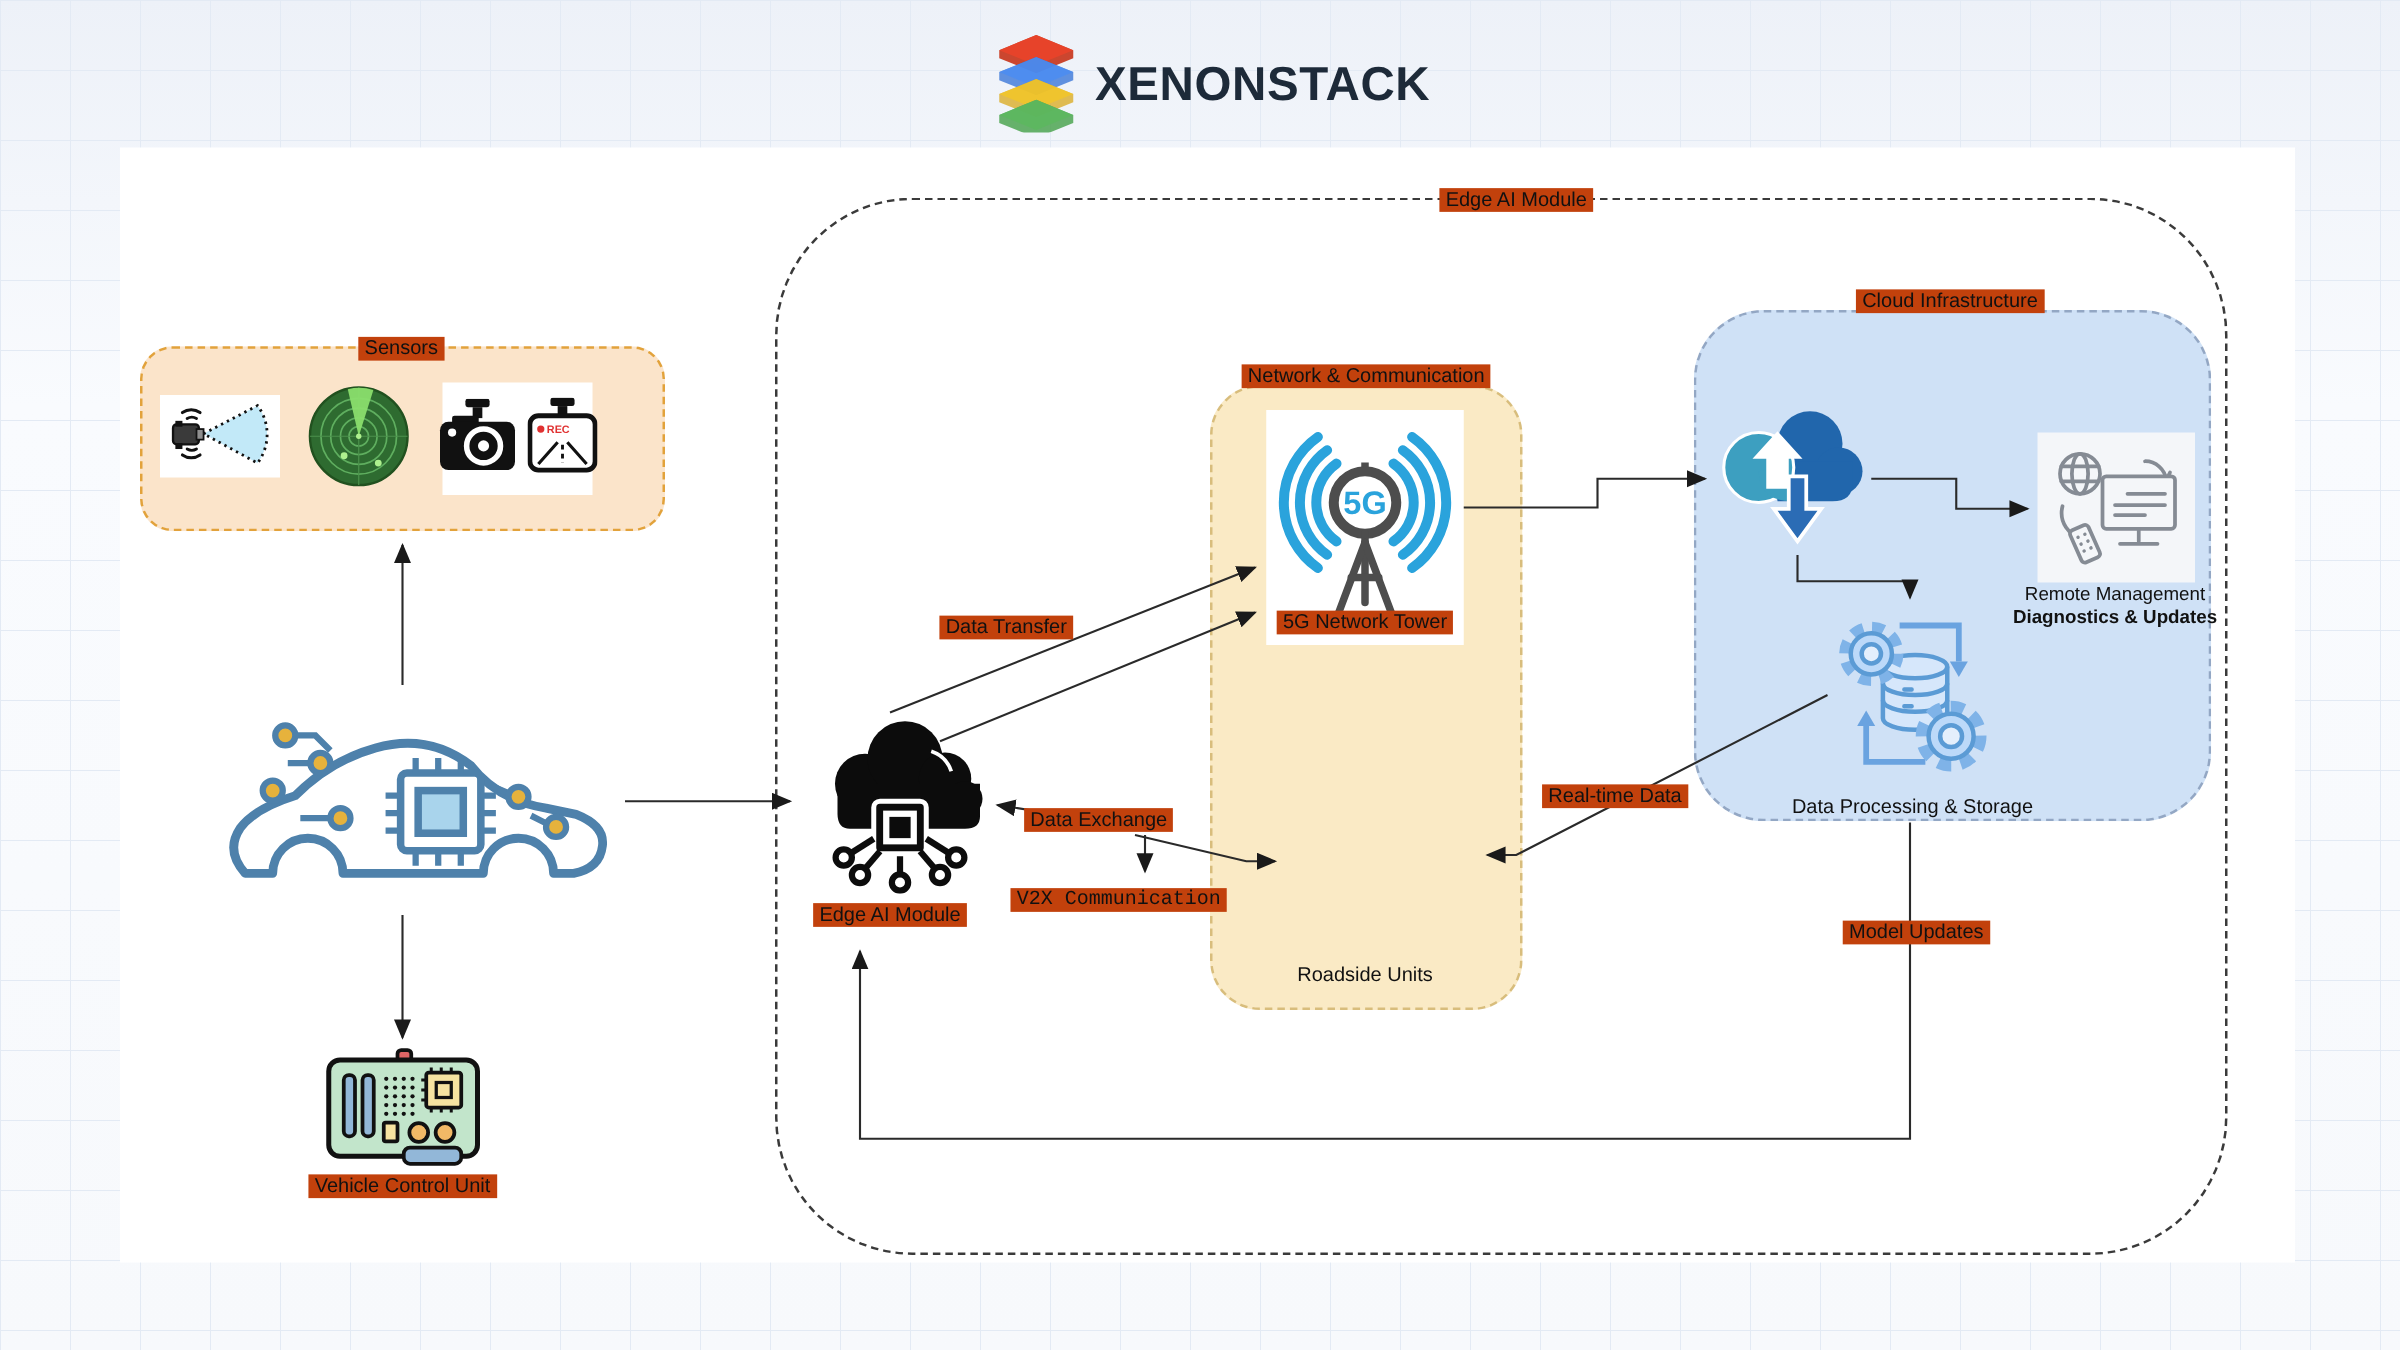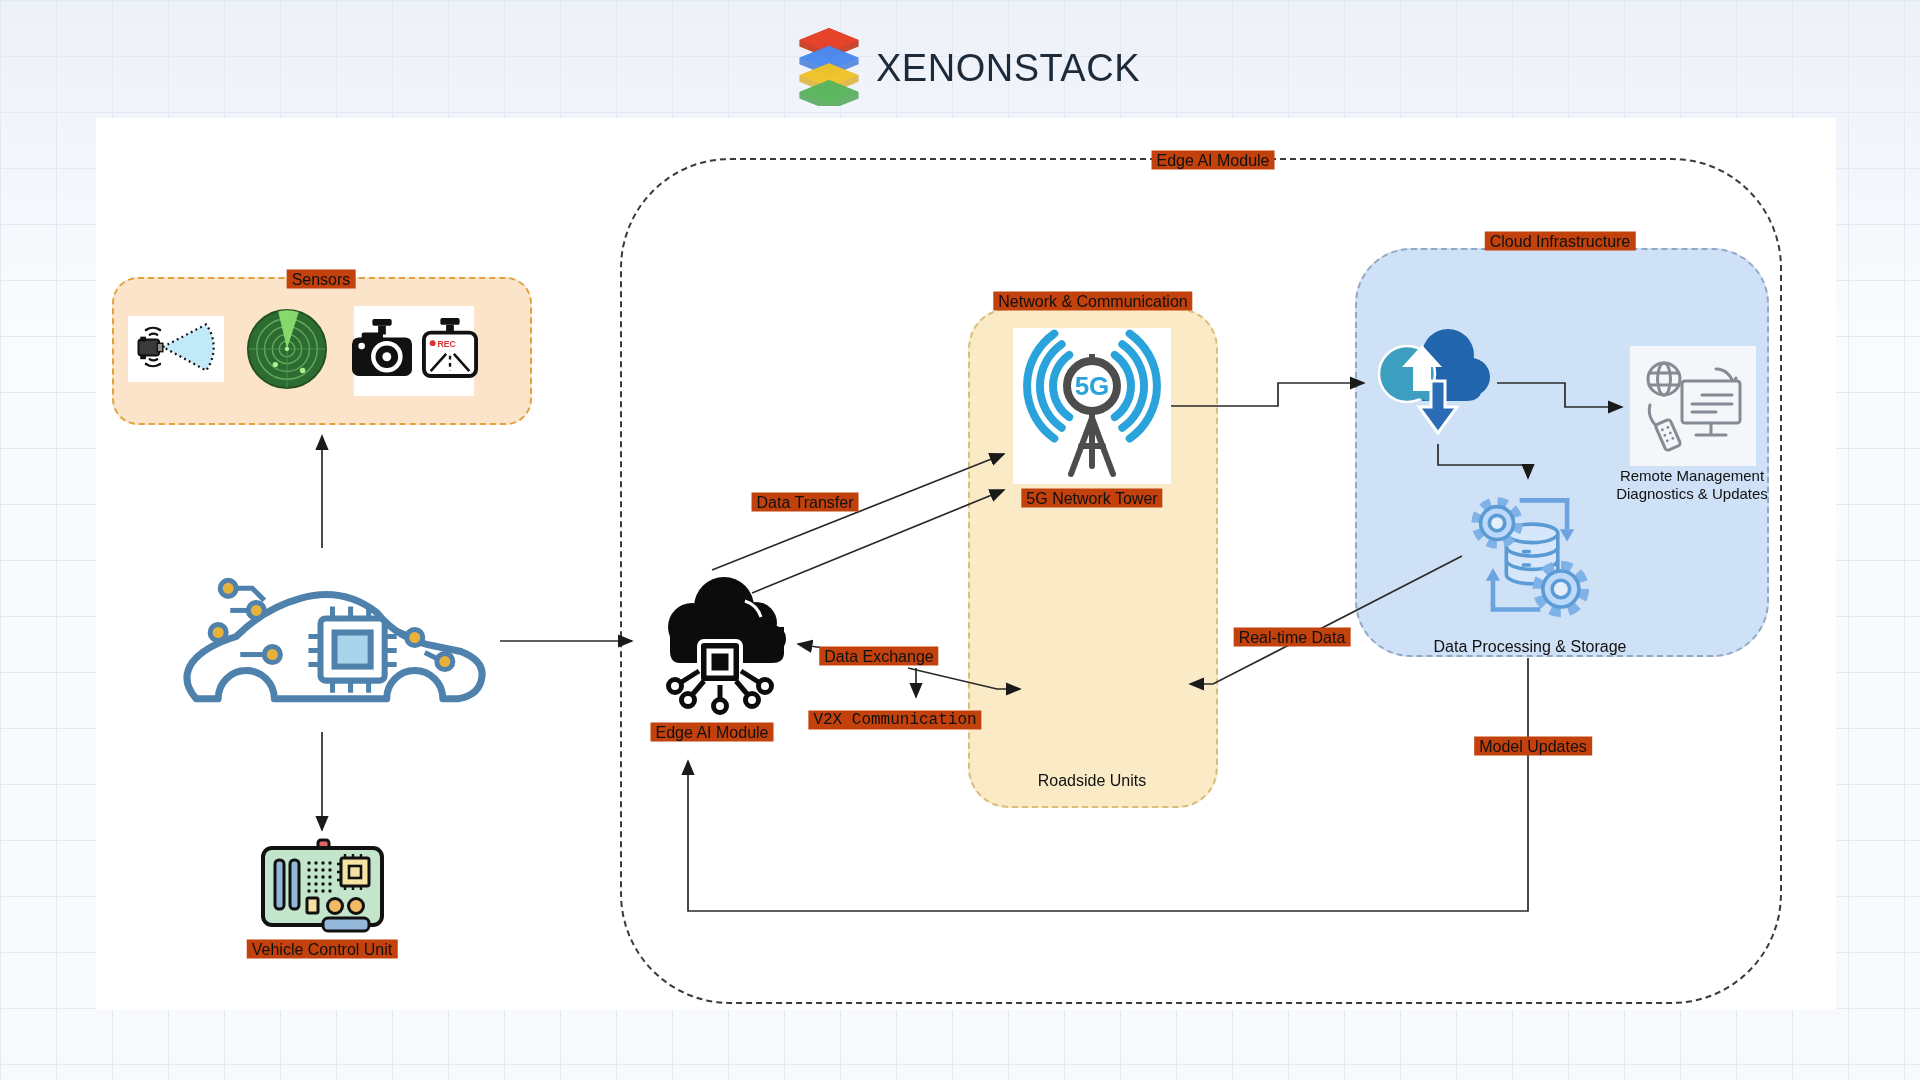--- a/index.html
+++ b/index.html
@@ -18,21 +18,21 @@
   .outer-box{left:620px;top:158px;width:1162px;height:846px;border:2px dashed #3a3a3a;border-radius:110px;background:transparent;z-index:1;}
   .sensors-box{left:112px;top:277px;width:420px;height:148px;border:2px dashed #e2a23b;background:#fbe4ca;border-radius:26px;}
   .network-box{left:968px;top:308px;width:250px;height:500px;border:2px dashed #d8bd7c;background:#faeac5;border-radius:40px;}
   .cloudinfra-box{left:1355px;top:248px;width:414px;height:409px;border:2px dashed #93a7c4;background:#cfe1f6;border-radius:56px;}
   .tile{position:absolute;background:#fff;z-index:2;display:flex;align-items:center;justify-content:center;}
   .icon{position:absolute;z-index:4;}
   .chip{position:absolute;transform:translate(-50%,-50%);background:#c2410c;padding:0 5px;font-size:16px;line-height:19px;color:#111;white-space:nowrap;z-index:5;}
   .chip.two-line{text-align:center;white-space:nowrap;font-size:15px;line-height:18px;}
   #connectors{position:absolute;left:0;top:0;z-index:3;}
   .logo{position:absolute;left:792px;top:26px;display:flex;align-items:center;gap:10px;z-index:6;}
-  .logo-text{font-size:38px;font-weight:normal;color:#1d2a39;letter-spacing:.5px;}
+  .logo-text{font-size:38px;font-weight:bold;color:#1d2a39;letter-spacing:.5px;}
   svg text{font-family:"Liberation Sans","DejaVu Sans",sans-serif;}
 </style>
 </head>
 <body>
 
 <div id="stage">
   <div class="canvas"></div>
 
   <div class="logo">
     <span>
@@ -199,21 +199,21 @@
       <g fill="#fff" stroke="#0c0c0c" stroke-width="5">
         <circle cx="31" cy="123" r="6.5"></circle>
         <circle cx="44" cy="137" r="6.5"></circle>
         <circle cx="76" cy="143" r="6.5"></circle>
         <circle cx="108" cy="137" r="6.5"></circle>
         <circle cx="121" cy="123" r="6.5"></circle>
       </g>
     </svg>
   </span>
 
-  <div class="tile" style="left:1013px;top:328px;width:158px;height:156px;">
+  <div class="tile" style="left:1013px;top:328px;width:158px;height:188px;">
     <span>
       <svg width="158" height="156" viewBox="0 0 158 156">
         <g stroke="#2aa3dc" stroke-width="8" fill="none" stroke-linecap="round">
           <path d="M56.2,28.9 A38,38 0 0 0 56.2,91.1"></path>
           <path d="M48.7,18.2 A51,51 0 0 0 48.7,101.8"></path>
           <path d="M41.3,7.6 A64,64 0 0 0 41.3,112.4"></path>
           <path d="M101.8,28.9 A38,38 0 0 1 101.8,91.1"></path>
           <path d="M109.3,18.2 A51,51 0 0 1 109.3,101.8"></path>
           <path d="M116.7,7.6 A64,64 0 0 1 116.7,112.4"></path>
         </g>
@@ -332,18 +332,18 @@
   <span class="chip" style="left:712px;top:732px;">Edge AI Module</span>
   <span class="chip" style="left:805px;top:502px;">Data Transfer</span>
   <span class="chip" style="left:879px;top:656px;">Data Exchange</span>
   <span class="chip" style="left:895px;top:720px;font-family:Liberation Mono, monospace;">V2X Communication</span>
   <span class="chip" style="left:1093px;top:301px;">Network &amp; Communication</span>
   <span class="chip" style="left:1092px;top:498px;">5G Network Tower</span>
   <span class="chip" style="left:1092px;top:780px;background:transparent;">Roadside Units</span>
   <span class="chip" style="left:1560px;top:241px;">Cloud Infrastructure</span>
   <span class="chip two-line" style="left:1692px;top:485px;background:transparent;">
     <span style="display:block;">Remote Management</span>
-    <span style="display:block;">Diagnostics &amp; Updates</span>
+    <span style="display:block;font-weight:bold;">Diagnostics &amp; Updates</span>
   </span>
   <span class="chip" style="left:1530px;top:606px;background:transparent;margin-top:40px;">Data Processing &amp; Storage</span>
   <span class="chip" style="left:1292px;top:637px;">Real-time Data</span>
   <span class="chip" style="left:1533px;top:746px;">Model Updates</span>
 </div>
 
 </body></html>

